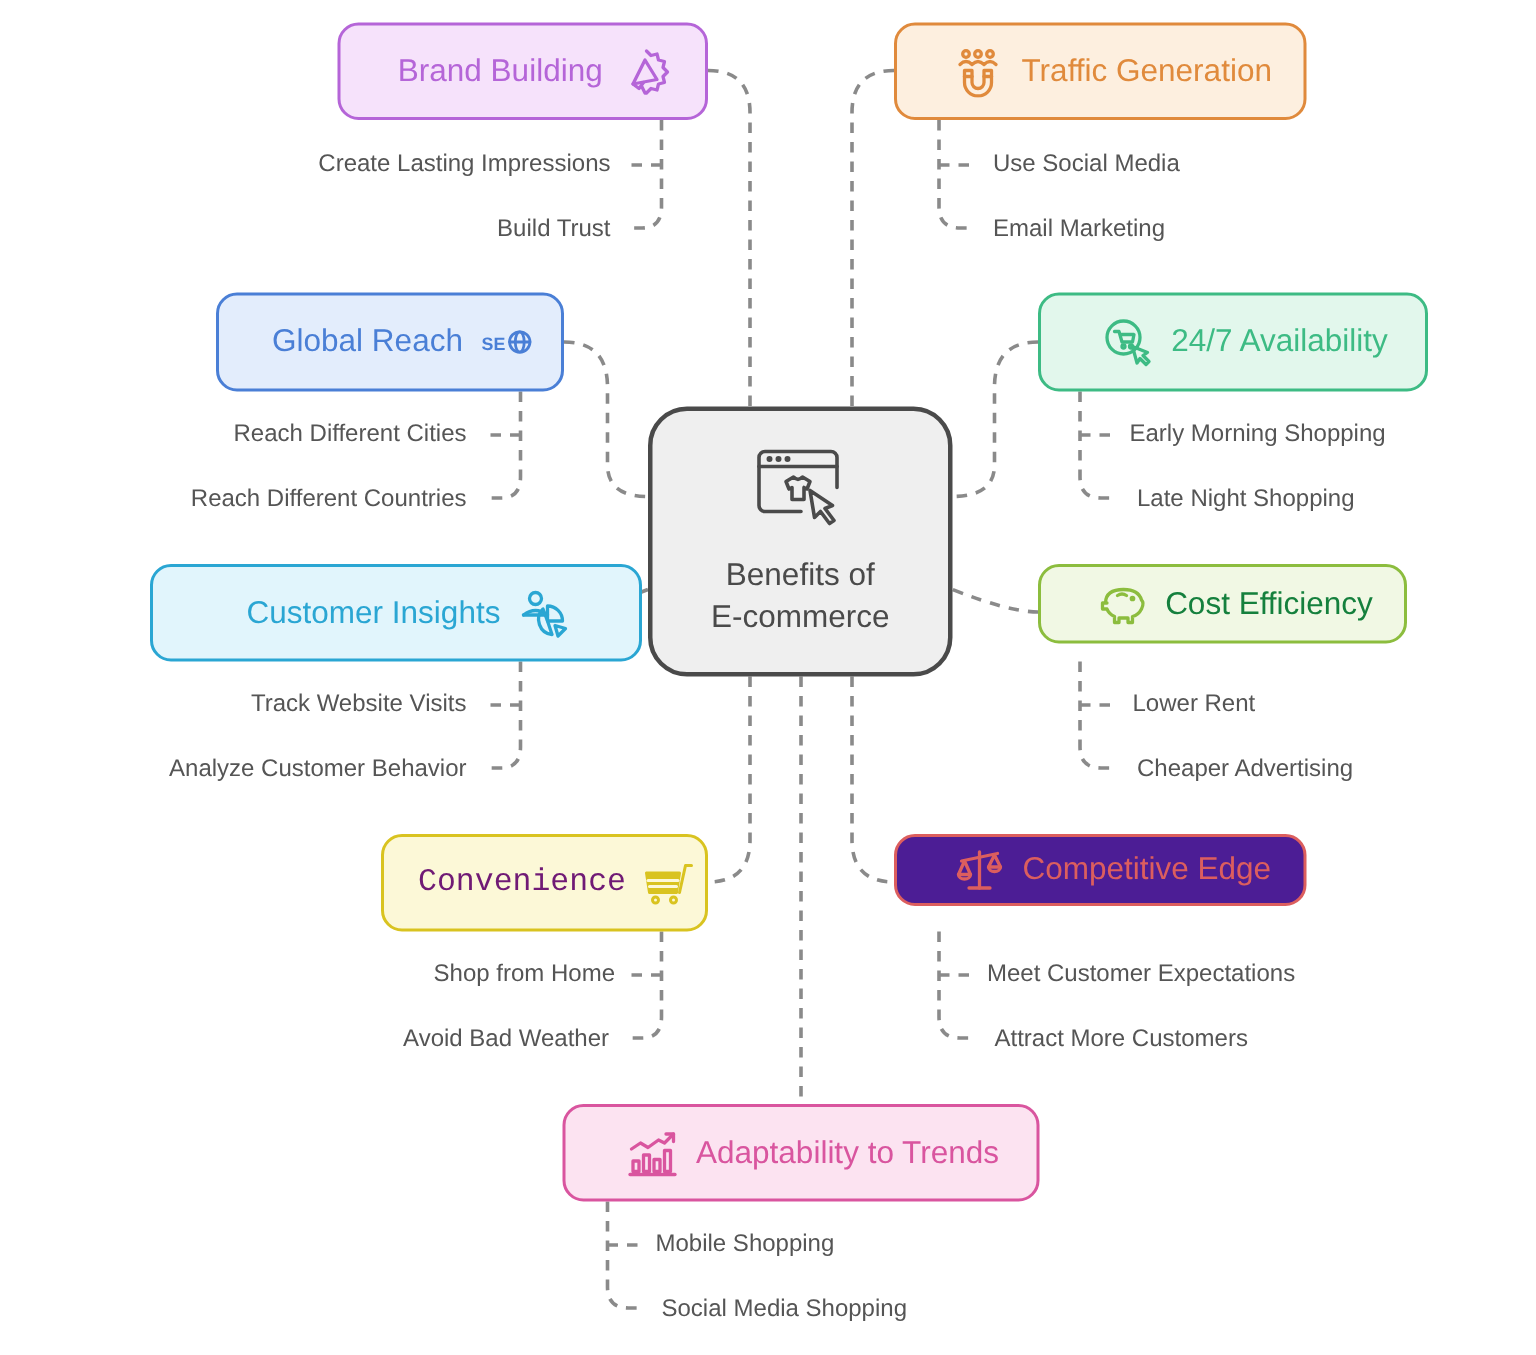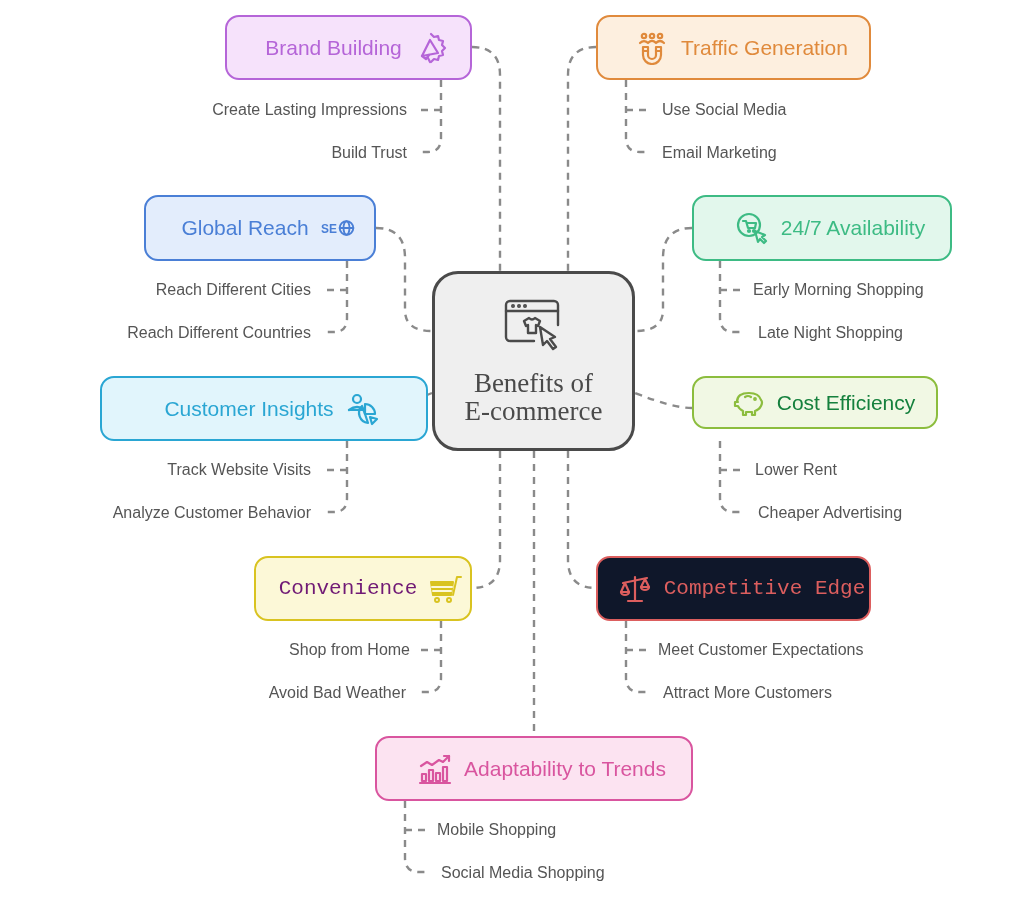--- a/index.html
+++ b/index.html
@@ -10,21 +10,21 @@
   .node { position: absolute; box-sizing: border-box; border: 2.5px solid; border-radius: 14px;
           display: flex; align-items: center; justify-content: center; gap: 12px;
           font-size: 21px; white-space: nowrap; padding-left: 16px; }
   .node .ico { width: 34px; height: 34px; display: inline-flex; align-items: center; justify-content: flex-end; }
   .node .ico svg { width: 34px; height: 34px; }
   .leaf { position: absolute; font-size: 16px; color: #555555; white-space: nowrap; line-height: 26px; }
   .leaf.right-al { text-align: right; }
   .center { position: absolute; left: 432px; top: 271px; width: 203px; height: 180px; box-sizing: border-box;
             background: #efefef; border: 3px solid #4a4a4a; border-radius: 26px;
             display: flex; flex-direction: column; align-items: center; justify-content: center; }
-  .center .title { font-size: 27px; color: #4a4a4a; text-align: center; line-height: 28px; margin-top: 6px; font-family: Liberation Serif, serif; }
+  .center .title { font-size: 21px; color: #4a4a4a; text-align: center; line-height: 28px; margin-top: 6px; }
 </style>
 </head>
 <body>
 
 <svg id="canvas" xmlns="http://www.w3.org/2000/svg">
 
   <path class="conn" d="M472 47 Q500 47 500 75 L500 271"></path>
   <path class="conn" d="M441 80 L441 138 Q441 152 428 152 L418 152"></path>
   <path class="conn" d="M441 110 L418 110"></path>
 
@@ -177,21 +177,21 @@
       <line x1="3" y1="15" x2="23" y2="15" stroke="#fcf8d7"></line>
         <line x1="4" y1="19" x2="22" y2="19" stroke="#fcf8d7"></line>
       <circle cx="8" cy="28" r="2" fill="none"></circle>
         <circle cx="20" cy="28" r="2" fill="none"></circle>
     </svg>
   </span>
 </div>
 <div class="leaf right-al" style="right:614px;top:637px;">Shop from Home</div>
 <div class="leaf right-al" style="right:618px;top:680px;">Avoid Bad Weather</div>
 
-<div class="node" style="left:596px;top:556px;width:275px;height:65px;color:#dc5e5e;border-color:#dc5e5e;background:#0f172a;font-family:Liberation Mono, monospace;">
+<div class="node" style="left:596px;top:556px;width:275px;height:48px;color:#dc5e5e;border-color:#dc5e5e;background:#4c1d95;">
   <span class="ico">
     <svg viewBox="0 0 34 34" fill="none" stroke="#dc5e5e" stroke-width="2.2" stroke-linecap="round" stroke-linejoin="round">
       <line x1="17" y1="5" x2="17" y2="29"></line>
         <line x1="10" y1="29" x2="24" y2="29"></line>
       <line x1="5" y1="11" x2="29" y2="6"></line>
       <path d="M7 11 L3 20 h8 Z"></path>
         <path d="M3 20 a4 3 0 0 0 8 0"></path>
       <path d="M27 7 L23 15 h8 Z"></path>
         <path d="M23 15 a4 3 0 0 0 8 0"></path>
     </svg>

